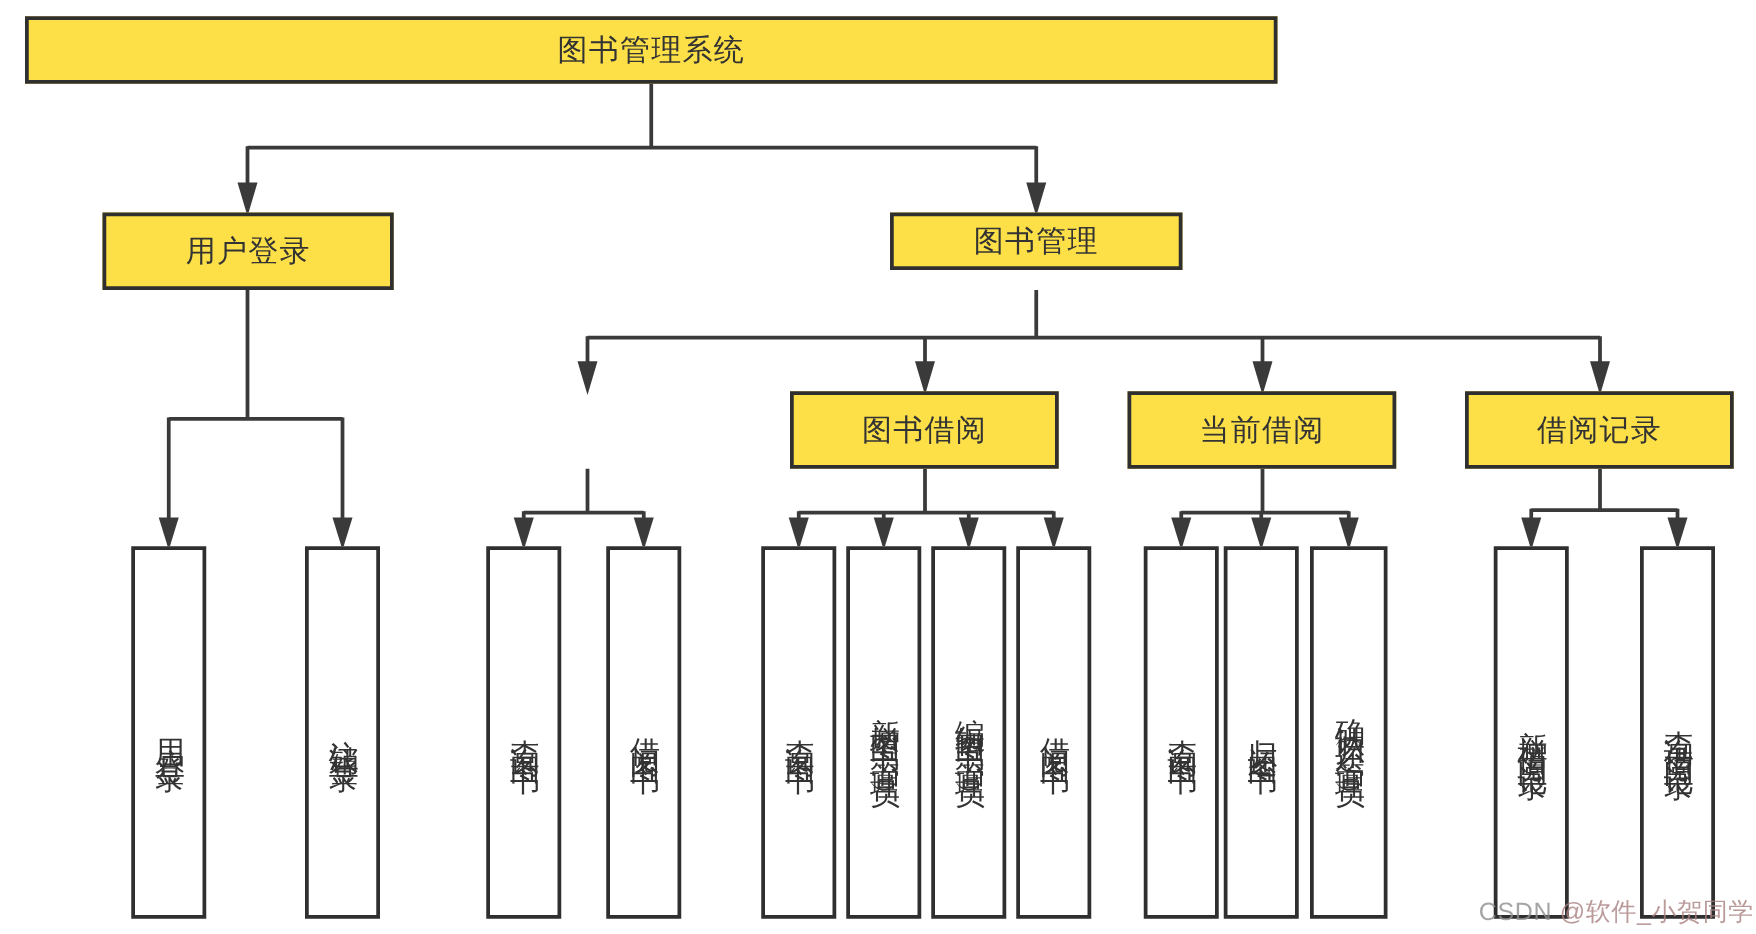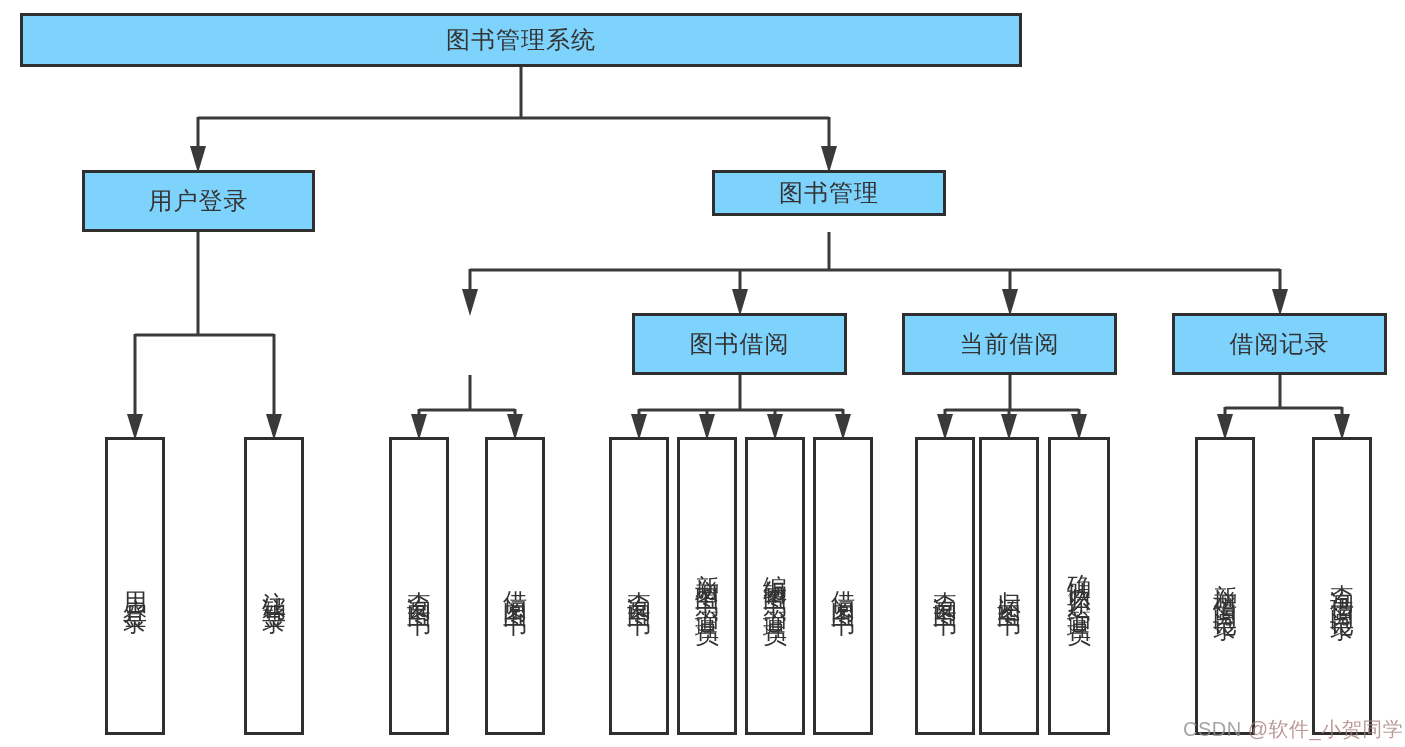--- a/index.html
+++ b/index.html
@@ -5,21 +5,21 @@
   html, body { margin: 0; padding: 0; background: #ffffff; }
   body {
     width: 1405px; height: 747px; position: relative; overflow: hidden;
     font-family: "Liberation Sans", "DejaVu Sans", sans-serif;
   }
   #canvas { position: absolute; inset: 0; width: 1405px; height: 747px; }
   #wires { position: absolute; left: 0; top: 0; z-index: 1; }
 
   .box {
     position: absolute; z-index: 2; box-sizing: border-box;
-    border: 3px solid #2f2f2f; background: #7dd3fc;
+    border: 3px solid #2f2f2f; background: #fde047;
     display: flex; align-items: center; justify-content: center;
     color: #333333; font-size: 24px; letter-spacing: 1px; white-space: nowrap;
   }
   .root  { left: 20px;  top: 13px;  width: 1002px; height: 54px; }
   .lv2a  { left: 82px;  top: 170px; width: 233px;  height: 62px; }
   .lv2b  { left: 712px; top: 170px; width: 234px;  height: 46px; }
   .lv3   { top: 313px; width: 215px; height: 62px; }
   .lv3a  { left: 362px; }  .lv3b { left: 632px; }
   .lv3c  { left: 902px; }  .lv3d { left: 1172px; text-align: center; }
 

